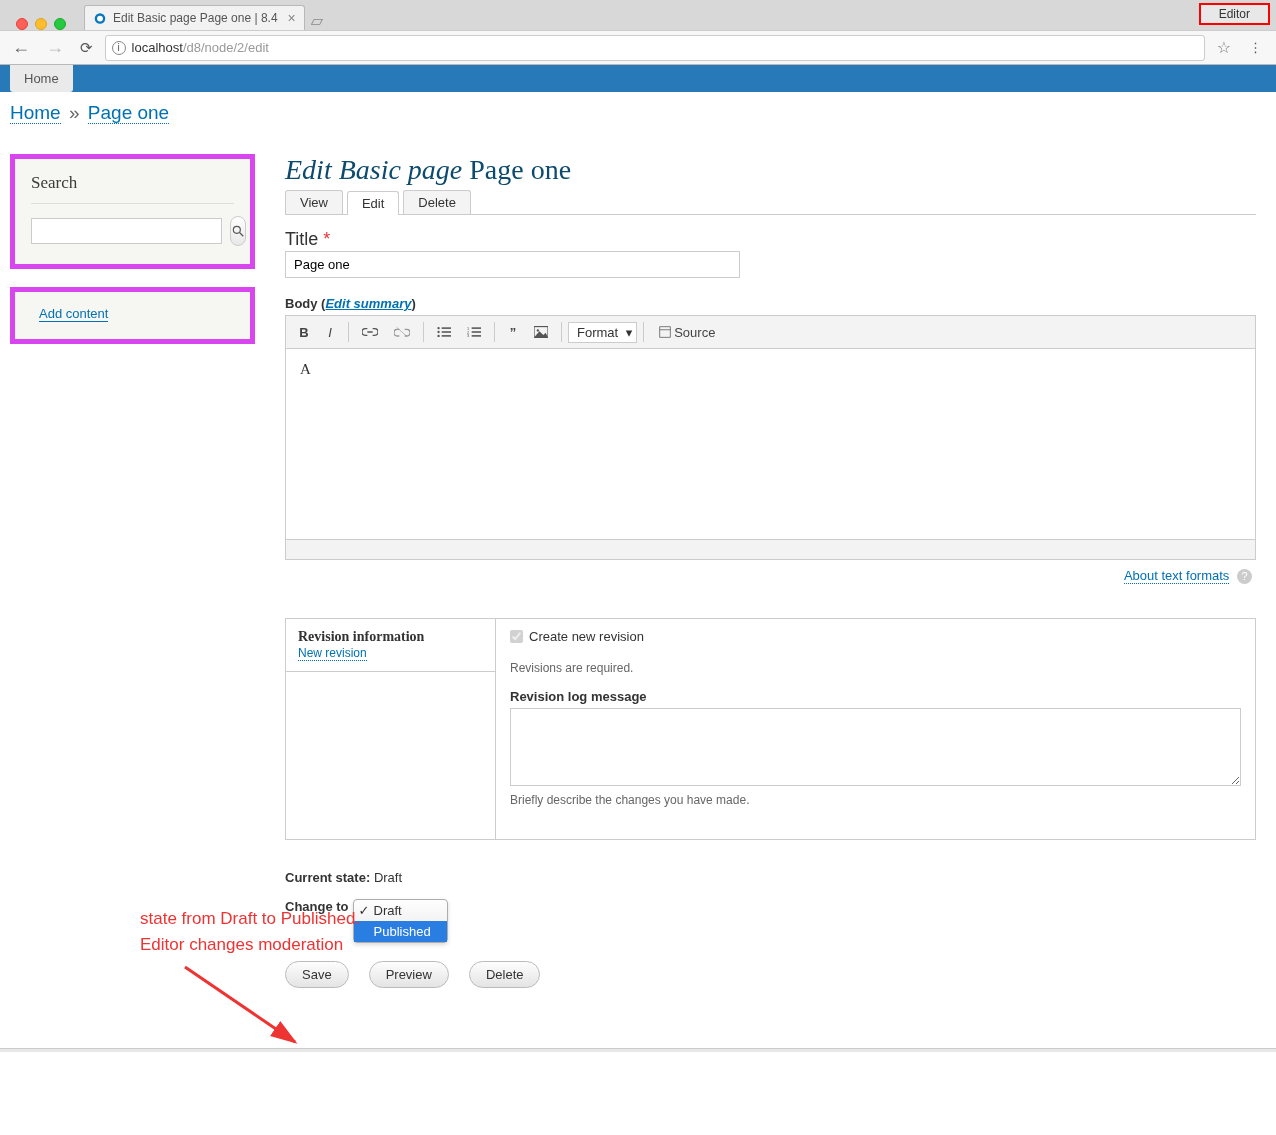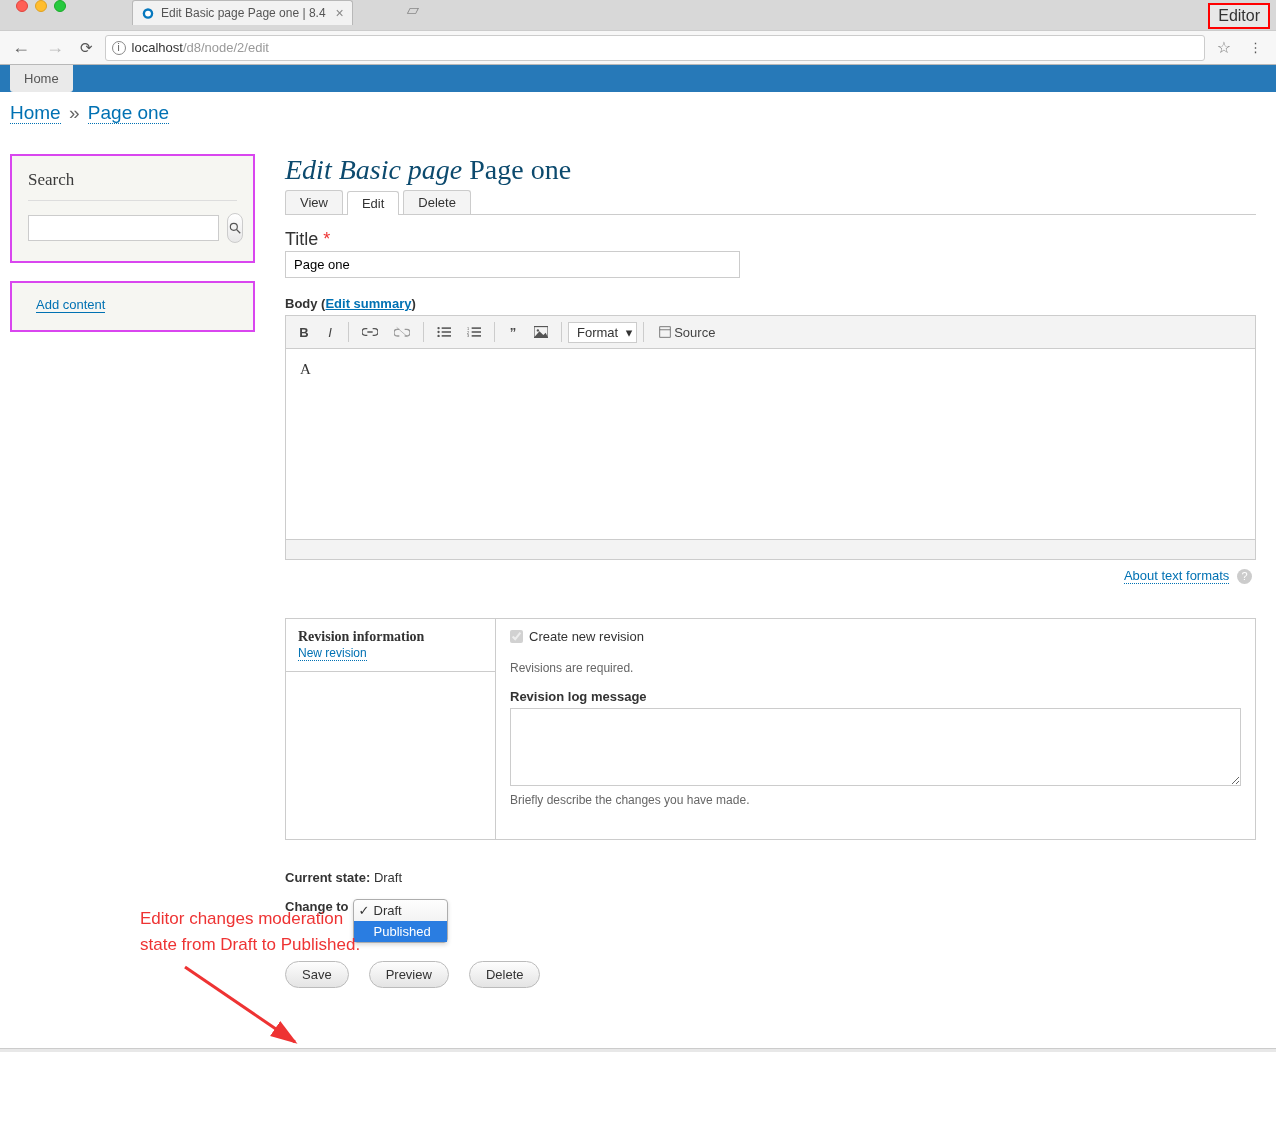--- a/index.html
+++ b/index.html
@@ -1,30 +1,30 @@
 <!DOCTYPE html>
 <html><head>
 <meta charset="utf-8">
 <style>
 * { box-sizing: border-box; margin: 0; padding: 0; }
 body { font-family: "Helvetica Neue", Arial, sans-serif; font-size: 13px; color: #333; background: #fff; width: 1276px; }
 
 
 .browser-chrome { background: #d8d8d8; border-bottom: 1px solid #b8b8b8; }
-.tab-bar { display: flex; align-items: flex-start; height: 30px; padding: 0 8px; position: relative; gap: 48px; }
+.tab-bar { display: flex; align-items: flex-end; height: 30px; padding: 0 8px; position: relative; }
 .traffic-lights { display: flex; gap: 7px; padding: 0 8px; }
 .tl { width: 12px; height: 12px; border-radius: 50%; }
 .tl-red { background: #ff5f56; border: 1px solid #e0443e; }
 .tl-yellow { background: #ffbd2e; border: 1px solid #dea123; }
 .tl-green { background: #27c93f; border: 1px solid #1aab29; }
 .tab { background: #f2f2f2; border: 1px solid #b8b8b8; border-bottom: none; border-radius: 3px 3px 0 0; padding: 4px 8px; display: flex; align-items: center; gap: 6px; margin-left: 10px; font-size: 12px; color: #555; }
 .favicon { width: 14px; height: 14px; }
 .tab-close { font-size: 14px; color: #888; cursor: pointer; margin-left: 4px; }
 .new-tab { margin-left: 6px; color: #888; font-size: 16px; }
-.editor-badge { position: absolute; right: 6px; top: 3px; border: 2px solid red; padding: 2px 8px; font-size: 16px; background: #e8e8e8; }
+.editor-badge { position: absolute; right: 6px; top: 3px; border: 2px solid red; padding: 2px 18px; font-size: 12px; background: #e8e8e8; }
 
 .toolbar { display: flex; align-items: center; height: 34px; padding: 0 8px; gap: 8px; background: #f7f7f7; border-top: 1px solid #ccc; }
 .nav-btn { color: #666; font-size: 18px; padding: 0 4px; }
 .nav-btn.disabled { color: #bbb; }
 .refresh-btn { color: #555; font-size: 15px; padding: 0 4px; }
 .url-bar { flex: 1; background: #fff; border: 1px solid #ccc; border-radius: 3px; display: flex; align-items: center; height: 26px; padding: 0 6px; font-size: 13px; color: #555; }
 .url-info-icon { border: 1px solid #888; border-radius: 50%; width: 14px; height: 14px; display: inline-flex; align-items: center; justify-content: center; font-size: 10px; margin-right: 6px; }
 .url-host { color: #333; }
 .url-path { color: #999; }
 .star-btn { color: #777; font-size: 16px; padding: 0 4px; }
@@ -35,42 +35,42 @@
 
 .page { display: flex; padding: 30px 10px 40px 10px; gap: 30px; }
 .sidebar { width: 245px; flex-shrink: 0; }
 .content { flex: 1; min-width: 0; padding-right: 10px; }
 
 .breadcrumb { padding: 10px 10px 0 10px; font-size: 19px; }
 .breadcrumb a { color: #0071b3; text-decoration: none; border-bottom: 1px dotted #0071b3; }
 .breadcrumb .sep { color: #666; margin: 0 3px; }
 
 
-.block { background: #f6f6f2; border: 2px solid #d946ef; margin-bottom: 18px; padding: 14px 16px 18px; }
+.block { background: #f6f6f2; border: 5px solid #d946ef; margin-bottom: 18px; padding: 14px 16px 18px; }
 .block h2 { font-family: Georgia, serif; font-weight: normal; font-size: 17px; color: #3b3b3b; border-bottom: 1px solid #ddd; padding-bottom: 10px; margin-bottom: 12px; }
 .search-row { display: flex; gap: 8px; align-items: center; }
 .search-input { flex: 1; border: 1px solid #ccc; height: 26px; padding: 0 6px; background: #fff; }
 .search-btn { width: 30px; height: 30px; border: 1px solid #ccc; border-radius: 999px; background: linear-gradient(#fff,#e8e8e8); display: flex; align-items: center; justify-content: center; color: #555; }
 .tool-link { color: #0071b3; text-decoration: none; border-bottom: 1px solid #0071b3; font-size: 13px; margin-left: 8px; }
 
 
 h1.page-title { font-family: Georgia, serif; font-weight: normal; font-size: 28px; margin-bottom: 4px; color: #0c4a6e; }
 h1.page-title .italic { font-style: italic; }
 
 .tabs { display: flex; border-bottom: 1px solid #ccc; margin-bottom: 14px; gap: 4px; }
 .tabs .tab-item { border: 1px solid #ccc; border-bottom: none; padding: 4px 14px; background: #f4f4f4; color: #333; font-size: 13px; border-radius: 3px 3px 0 0; cursor: pointer; }
 .tabs .tab-item.active { background: #fff; position: relative; top: 1px; }
 
 .field { margin-bottom: 18px; }
 .field-label { font-weight: normal; font-size: 18px; margin-bottom: 1px; display: block; }
 .req { color: #e33; }
 .text-input { width: 455px; border: 1px solid #ccc; padding: 5px 8px; font-size: 13px; }
 
 .body-label { font-weight: bold; font-size: 13px; }
-.edit-summary { color: #0071b3; font-weight: bold; }
+.edit-summary { color: #0071b3; font-weight: bold; font-style: italic; }
 
 
 .ckeditor { border: 1px solid #ccc; margin-top: 4px; }
 .ck-toolbar { background: #f3f3f3; border-bottom: 1px solid #ccc; padding: 4px 6px; display: flex; align-items: center; gap: 2px; flex-wrap: wrap; }
 .ck-btn { border: 1px solid transparent; padding: 3px 6px; font-size: 13px; color: #444; background: transparent; border-radius: 2px; display: inline-flex; align-items: center; justify-content: center; min-width: 24px; height: 24px; }
 .ck-sep { width: 1px; height: 20px; background: #ccc; margin: 0 4px; }
 .ck-format { border: 1px solid #ccc; background: #fff; padding: 2px 18px 2px 8px; font-size: 13px; position: relative; }
 .ck-body { min-height: 190px; padding: 12px 14px; font-family: Georgia, serif; font-size: 15px; color: #333; }
 .ck-footer { background: #f3f3f3; border-top: 1px solid #ccc; height: 20px; }
 .text-format-link { text-align: right; padding: 8px 4px 4px; }
@@ -302,22 +302,22 @@
     <div class="actions">
       <button class="action-btn">Save</button>
       <button class="action-btn">Preview</button>
       <button class="action-btn">Delete</button>
     </div>
 
   </main>
 </div>
 
 <div class="annotation">
+  <div>state from Draft to Published.</div>
   <div>Editor changes moderation</div>
-  <div>state from Draft to Published.</div>
 </div>
 <svg class="arrow" width="150" height="120">
   <defs>
     <marker id="ah" markerWidth="10" markerHeight="10" refX="8" refY="3" orient="auto">
       <path d="M0,0 L0,6 L9,3 z" fill="#e33"></path>
     </marker>
   </defs>
   <line x1="10" y1="10" x2="120" y2="85" stroke="#e33" stroke-width="3" marker-end="url(#ah)"></line>
 </svg>
 

